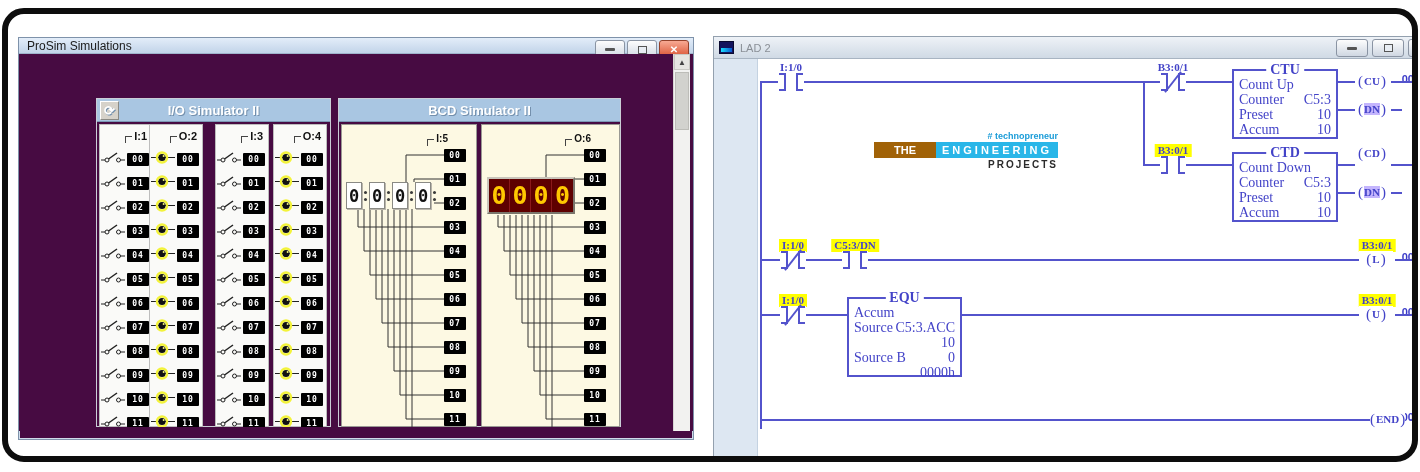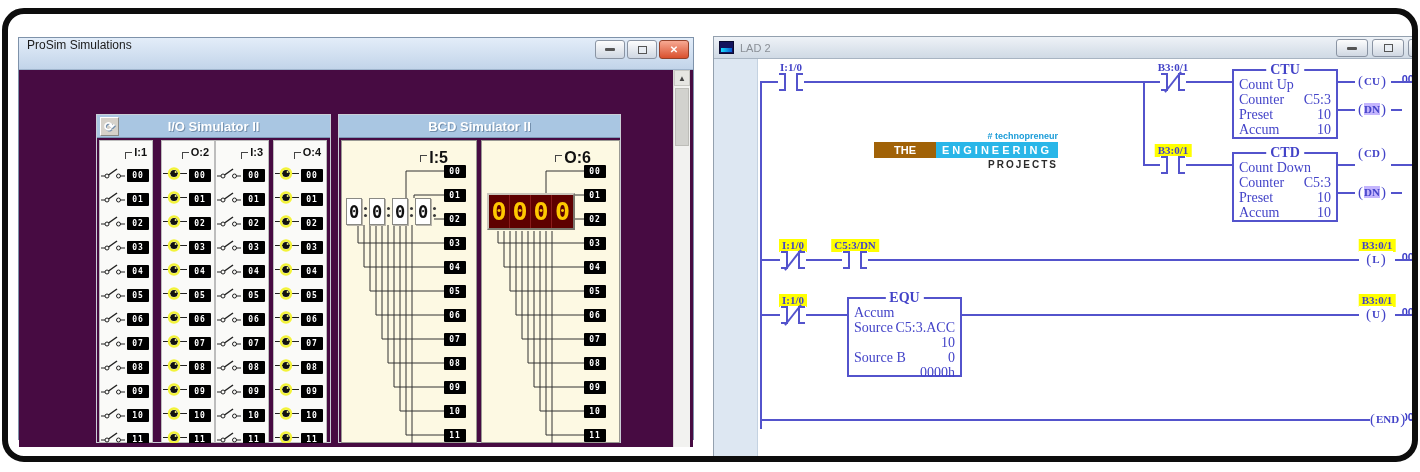--- a/index.html
+++ b/index.html
@@ -4,21 +4,21 @@
 <style>
   html,body{margin:0;padding:0;background:#fff;}
   *{box-sizing:border-box;}
   body{font-family:"Liberation Sans",sans-serif;}
   #stage{position:relative;width:1420px;height:472px;background:#fff;overflow:hidden;}
   .frame-clip{position:absolute;left:2px;top:8px;right:2px;bottom:10px;border-radius:22px;overflow:hidden;background:#fff;}
   .frame-border{position:absolute;left:2px;top:8px;right:2px;bottom:10px;border:6px solid #0d0d0d;border-radius:22px;pointer-events:none;z-index:60;}
 
   
   .win-prosim{position:absolute;left:16px;top:29px;width:676px;height:403px;border:1px solid #7e92aa;background:#470b42;box-shadow:0 0 0 1px #cfdcea inset;}
-  .ps-titlebar{position:relative;height:32px;background:linear-gradient(#e3edf9,#c2d4e9);border-bottom:1px solid #9fb4cc;display:flex;}
+  .ps-titlebar{position:relative;height:16px;background:linear-gradient(#e3edf9,#c2d4e9);border-bottom:1px solid #9fb4cc;display:flex;align-items:center;}
   .ps-title{font-size:12px;color:#1b1b1b;padding-left:8px;}
   .ps-btns{position:absolute;right:4px;top:2px;display:flex;gap:2px;}
   .wbtn{width:30px;height:19px;border:1px solid #8a94a3;border-radius:3px;background:linear-gradient(#fdfdfd,#cfd7e2);display:flex;align-items:center;justify-content:center;font-size:10px;color:#333;}
   .wbtn.close{background:linear-gradient(#f7a993,#d9502e);border-color:#93412a;color:#fff;font-weight:bold;}
   .wbtn .restore-glyph{width:9px;height:8px;border:1px solid #555;background:#e8edf3;}
   .wbtn .min-glyph{width:10px;height:3px;background:#555;border-radius:1px;}
   .ps-content{position:relative;height:377px;background:#470b42;overflow:hidden;}
 
   
   .scrollbar{position:absolute;top:0;bottom:0;right:3px;width:17px;background:#f2f2f0;border-left:1px solid #d8d8d4;}
@@ -35,21 +35,21 @@
 
   
   .io-col{position:absolute;top:2px;bottom:0;width:54px;background:#fafaf8;border:1px solid #bdbdbd;}
   .col-head{height:22px;display:flex;align-items:center;justify-content:flex-end;padding-right:5px;font-size:11px;font-weight:bold;color:#111;}
   .col-head::before{content:"";width:6px;height:6px;border-left:1px solid #444;border-top:1px solid #444;margin-right:2px;margin-top:6px;}
   .io-row{height:24px;display:flex;align-items:center;justify-content:space-between;padding:0 3px 0 1px;}
   .bit-badge{width:22px;height:13px;background:#000;color:#fff;font:bold 8px "DejaVu Sans Mono",monospace;display:flex;align-items:center;justify-content:center;letter-spacing:1px;border-radius:1px;}
 
   
   .bcd-sub{position:absolute;top:2px;bottom:0;background:#fdf9e3;border:1px solid #9a9a94;}
-  .bcd-head{position:absolute;top:8px;right:28px;font-size:16px;font-weight:bold;color:#111;display:flex;}
+  .bcd-head{position:absolute;top:8px;right:28px;font-size:10px;font-weight:bold;color:#111;display:flex;}
   .bcd-head::before{content:"";width:6px;height:6px;border-left:1px solid #444;border-top:1px solid #444;margin-right:2px;margin-top:6px;}
   .bcd-badges{position:absolute;top:24px;left:102px;}
   .bcd-badges .bit-badge{margin-bottom:11px;}
   .bcd-wires{position:absolute;left:0;top:0;}
 
   .thumbwheel{position:absolute;left:4px;top:57px;display:flex;}
   .tw-unit{display:flex;margin-right:1px;}
   .tw-digit{width:16px;height:27px;background:#fff;border:1px solid #8a8a84;box-shadow:1px 1px 0 #b9b5ab;font:bold 17px "DejaVu Sans Mono",monospace;color:#111;display:flex;align-items:center;justify-content:center;}
   .tw-btns{width:6px;display:flex;flex-direction:column;justify-content:center;gap:4px;align-items:center;}
   .tw-dot{width:3px;height:3px;background:#3a3a3a;border-radius:50%;}
@@ -253,21 +253,21 @@
                   <span><svg width="24" height="13" viewBox="0 0 24 13">
                       <line x1="0" y1="9" x2="4" y2="9" stroke="#222"></line>
                       <circle cx="6" cy="9" r="2" fill="none" stroke="#222"></circle>
                       <line x1="7.5" y1="8" x2="16" y2="2" stroke="#222" stroke-width="1.5"></line>
                       <circle cx="17.5" cy="9" r="2" fill="none" stroke="#222"></circle>
                       <line x1="19.5" y1="9" x2="24" y2="9" stroke="#222"></line>
                     </svg></span>
                   <span class="bit-badge">11</span>
                 </div>
               </div>
-              <div class="io-col" style="left: 64px;">
+              <div class="io-col" style="left: 52px;">
                 <div class="col-head">O:2</div>
                 <div class="io-row">
                   <span><svg width="24" height="13" viewBox="0 0 24 13">
                       <line x1="0" y1="6.5" x2="24" y2="6.5" stroke="#222"></line>
                       <circle cx="11" cy="6.5" r="5" fill="none" stroke="#f3f33a" stroke-width="2.5"></circle>
                       <circle cx="11" cy="6.5" r="3.6" fill="#111"></circle>
                       <circle cx="12.6" cy="5" r="1" fill="#f7f77a"></circle>
                     </svg></span>
                   <span class="bit-badge">00</span>
                 </div>

